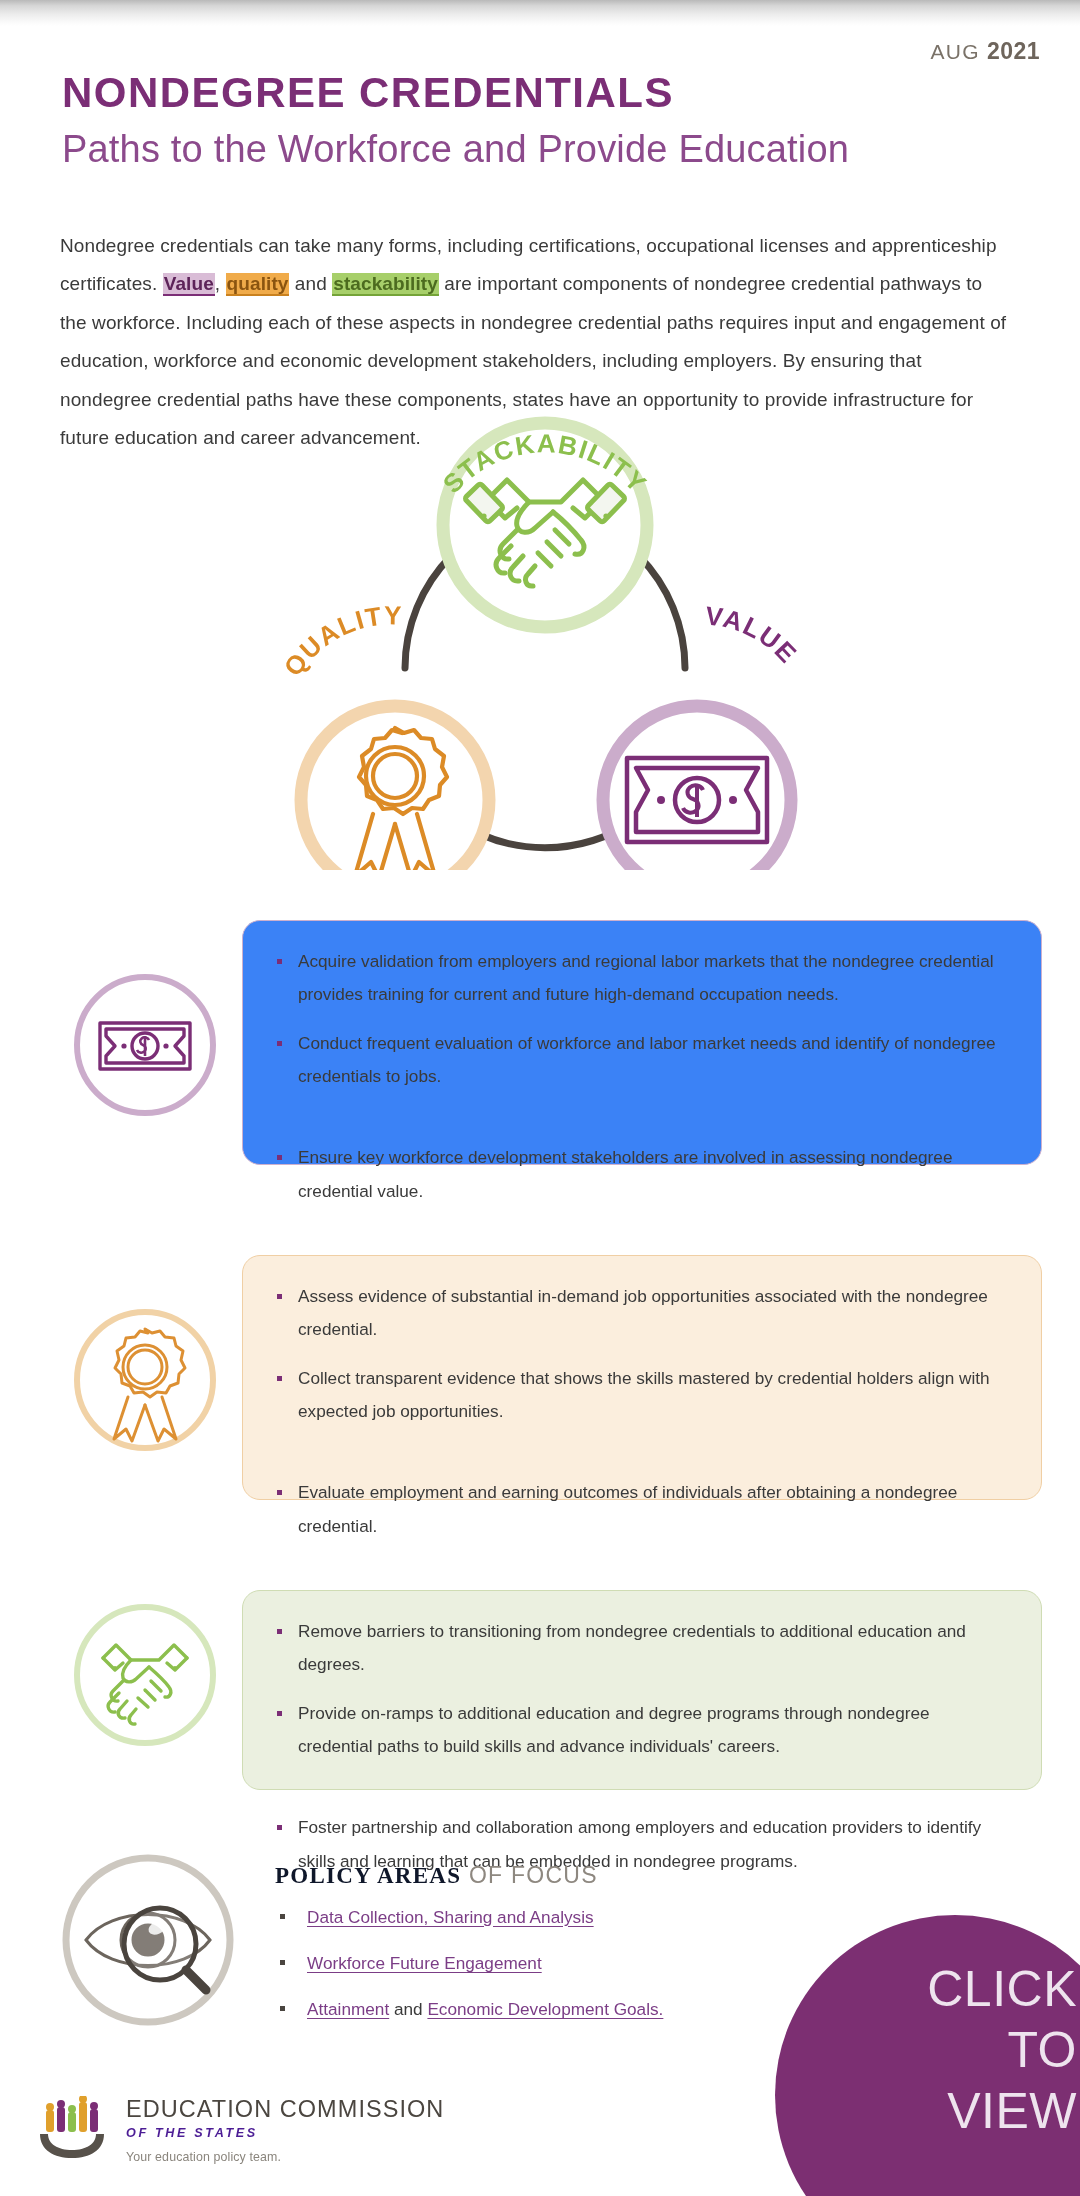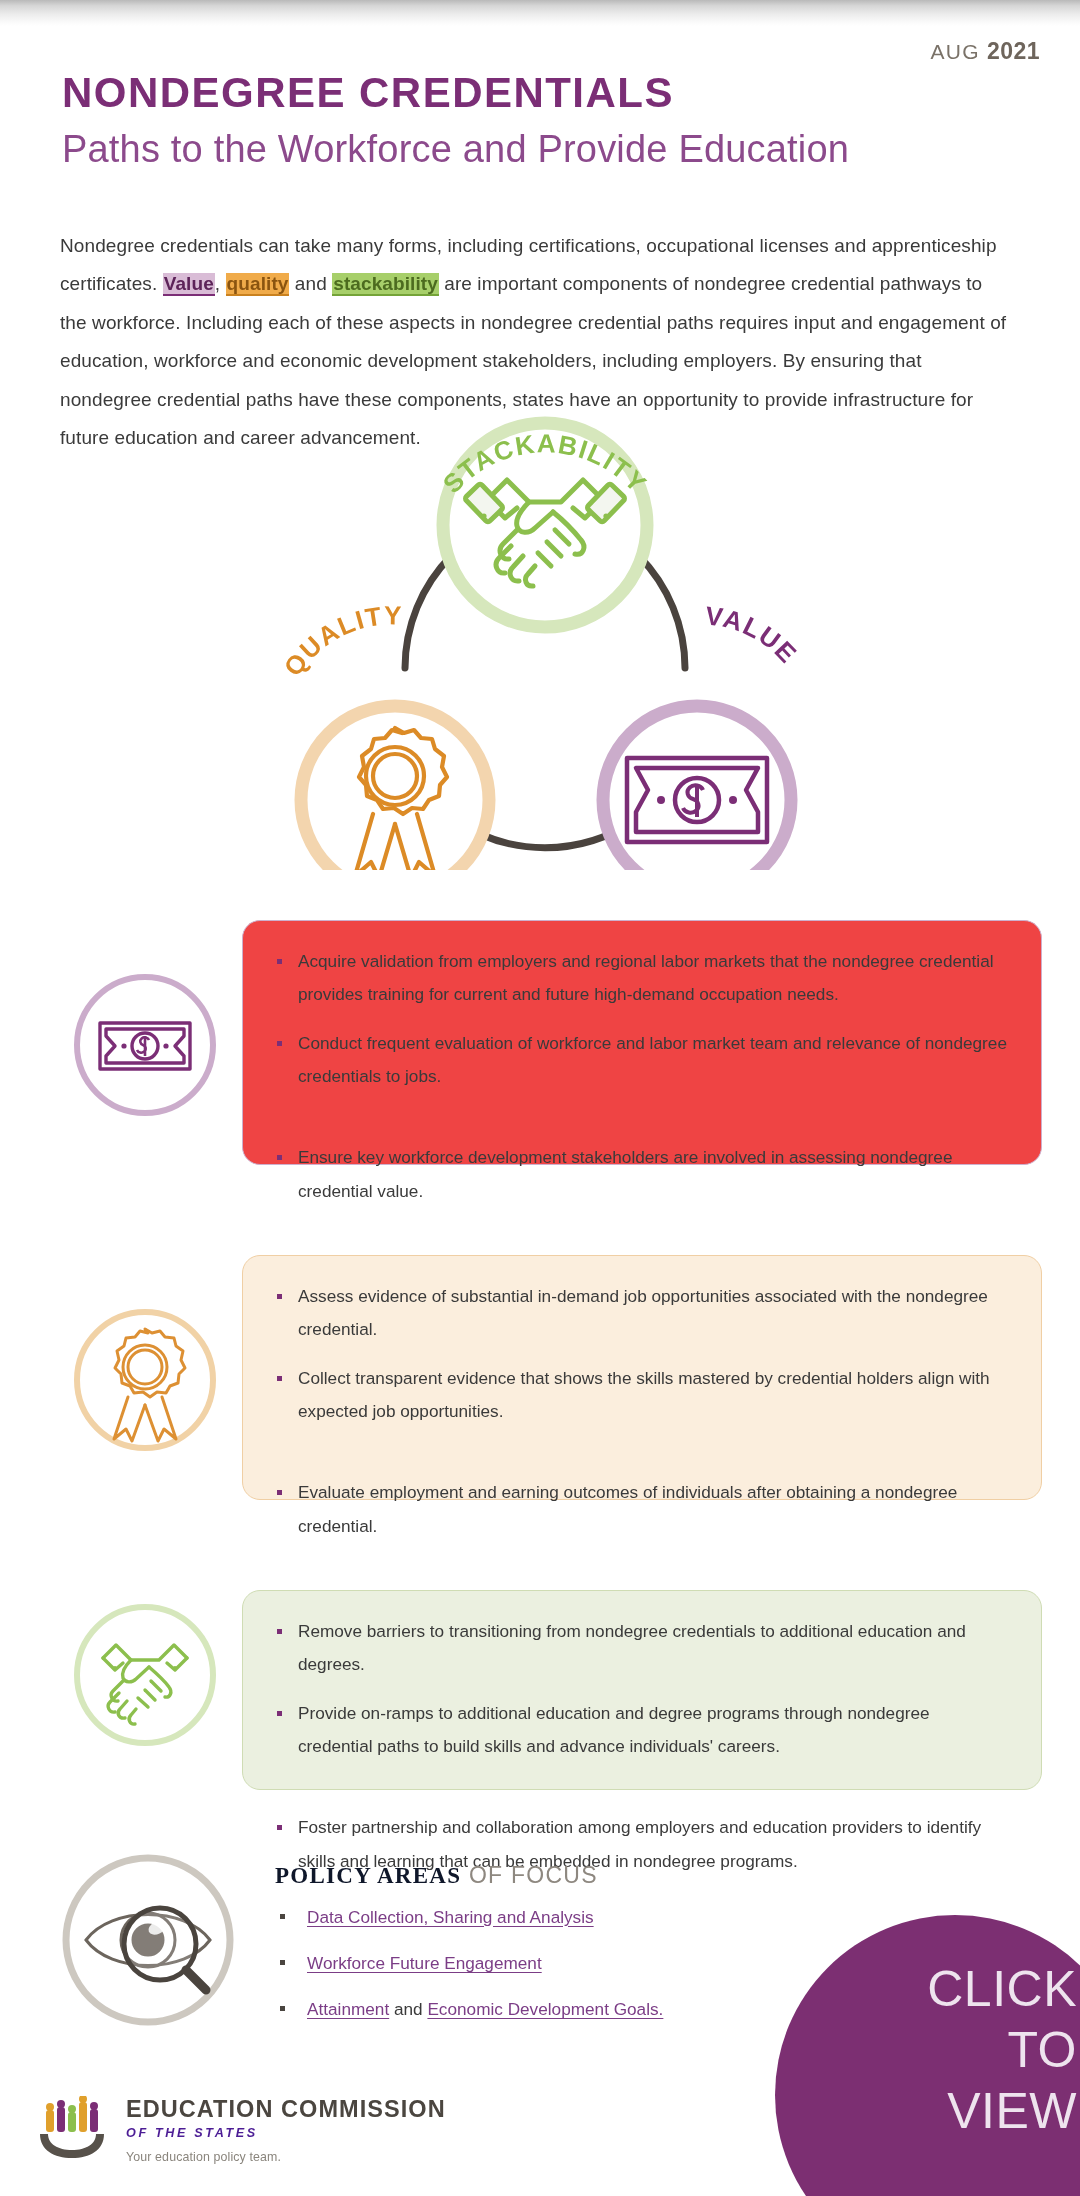--- a/index.html
+++ b/index.html
@@ -122,21 +122,21 @@
   .card li:last-child { margin-bottom: 0; margin-top: 48px; }
   .card li::before {
     content: "";
     position: absolute;
     left: 6px;
     top: 14px;
     width: 5px;
     height: 5px;
     background: #7b2e76;
   }
-  .card-value { top: 920px; height: 245px; background: #ef4444; border: 1.5px solid #cdb0cd; }
+  .card-value { top: 920px; height: 245px; background: #3b82f6; border: 1.5px solid #cdb0cd; }
   .card-quality { top: 1255px; height: 245px; background: #fbeedd; border: 1.5px solid #f0cfa4; }
   .card-stack   { top: 1590px; height: 200px; background: #ebf0e0; border: 1.5px solid #cfdcb4; }
 
   .badge {
     position: absolute;
     left: 68px;
     width: 154px;
     height: 154px;
   }
   .badge svg { display:block; }
@@ -211,21 +211,21 @@
     position: absolute;
     left: 36px;
     top: 2092px;
     display: flex;
     align-items: flex-start;
   }
   .logo-mark { width: 76px; height: 66px; flex: 0 0 auto; margin-top: 4px;}
   .logo-text { margin-left: 14px; padding-top: 6px;}
   .logo-l1 {
     font-size: 23.5px;
-    font-weight: 700;
+    font-weight: 400;
     letter-spacing: 0.045em;
     color: #4b4640;
     line-height: 1;
   }
   .logo-l2 {
     font-size: 12.6px;
     font-weight: 700;
     letter-spacing: 0.21em;
     color: #4c1d95;
     margin-top: 4px;
@@ -368,21 +368,21 @@
         <path d="M70 100 L80 109"></path>
         <circle cx="47" cy="70" r="2" fill="#8cbf4d" stroke="none"></circle>
         <circle cx="107" cy="70" r="2" fill="#8cbf4d" stroke="none"></circle>
       </g>
     </svg>
   </div>
 
   <div class="card card-value">
     <ul>
       <li>Acquire validation from employers and regional labor markets that the nondegree credential provides training for current and future high-demand occupation needs.</li>
-      <li>Conduct frequent evaluation of workforce and labor market team and relevance of nondegree credentials to jobs.</li>
+      <li>Conduct frequent evaluation of workforce and labor market needs and identify of nondegree credentials to jobs.</li>
       <li>Ensure key workforce development stakeholders are involved in assessing nondegree credential value.</li>
     </ul>
   </div>
 
   <div class="card card-quality">
     <ul>
       <li>Assess evidence of substantial in-demand job opportunities associated with the nondegree credential.</li>
       <li>Collect transparent evidence that shows the skills mastered by credential holders align with expected job opportunities.</li>
       <li>Evaluate employment and earning outcomes of individuals after obtaining a nondegree credential.</li>
     </ul>

